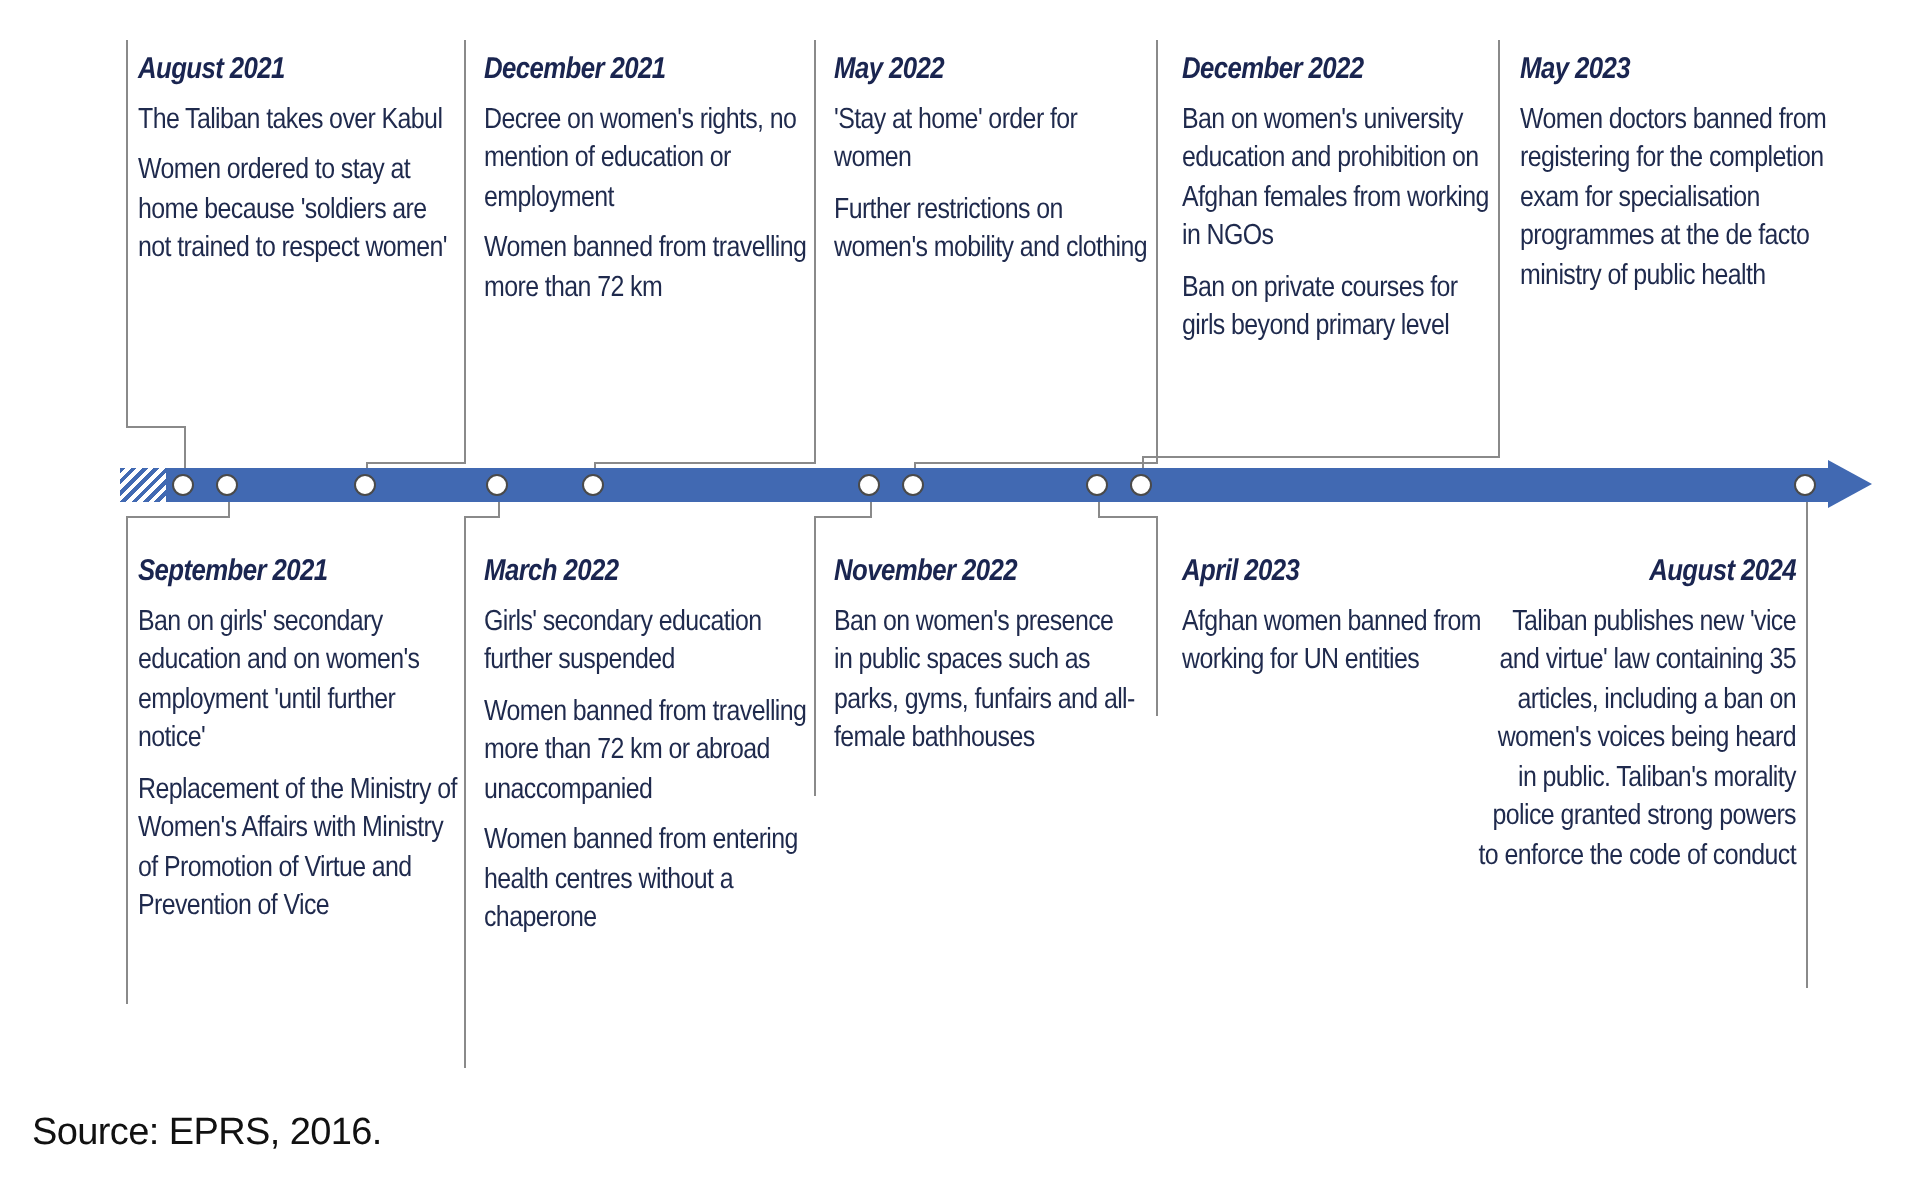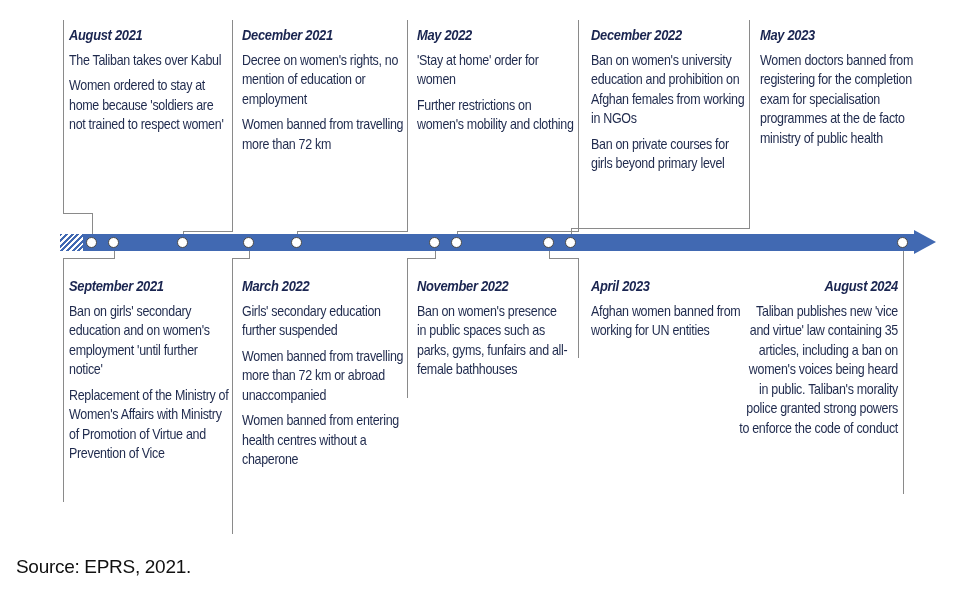--- a/index.html
+++ b/index.html
@@ -119,14 +119,14 @@
   </div>
   <div class="event" style="left:591px; top:276px; width:175px;">
     <div class="date">April 2023</div>
     <div class="para">Afghan women banned from working for UN entities</div>
   </div>
   <div class="event right" style="left:712px; top:276px; width:186px;">
     <div class="date">August 2024</div>
     <div class="para">Taliban publishes new 'vice and virtue' law containing 35 articles, including a ban on women's voices being heard in public. Taliban's morality police granted strong powers to enforce the code of conduct</div>
   </div>
 
-  <div class="source">Source: EPRS, 2021.</div>
+  <div class="source">Source: EPRS, 2016.</div>
 </div>
 
 </body></html>

